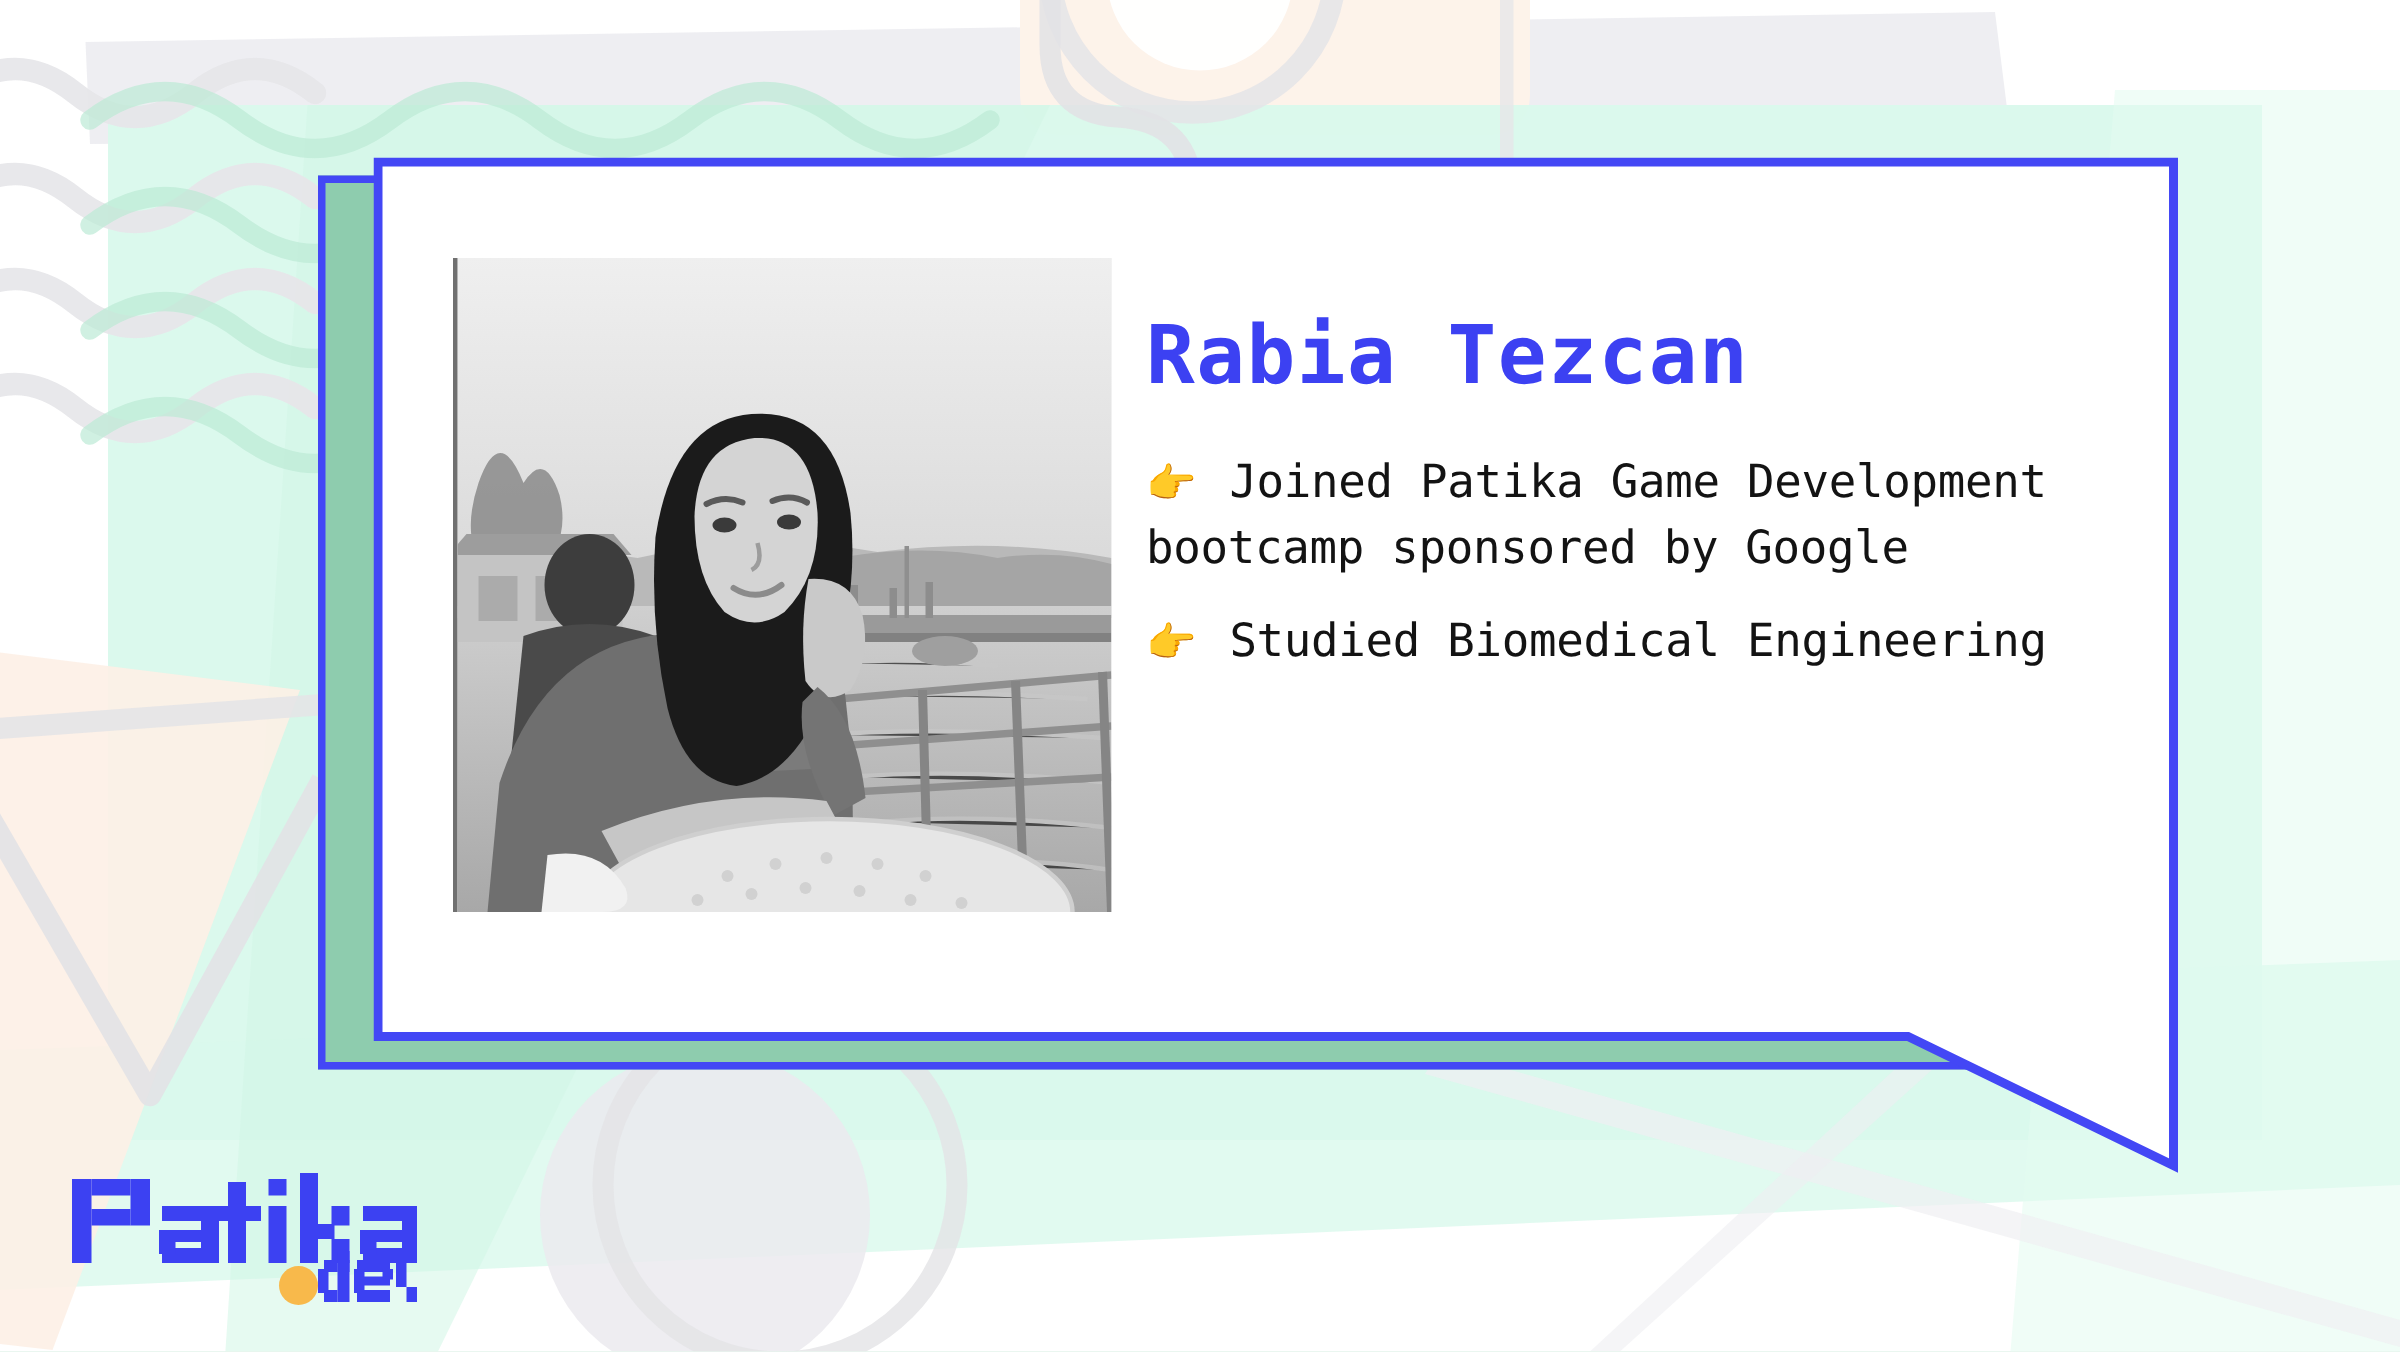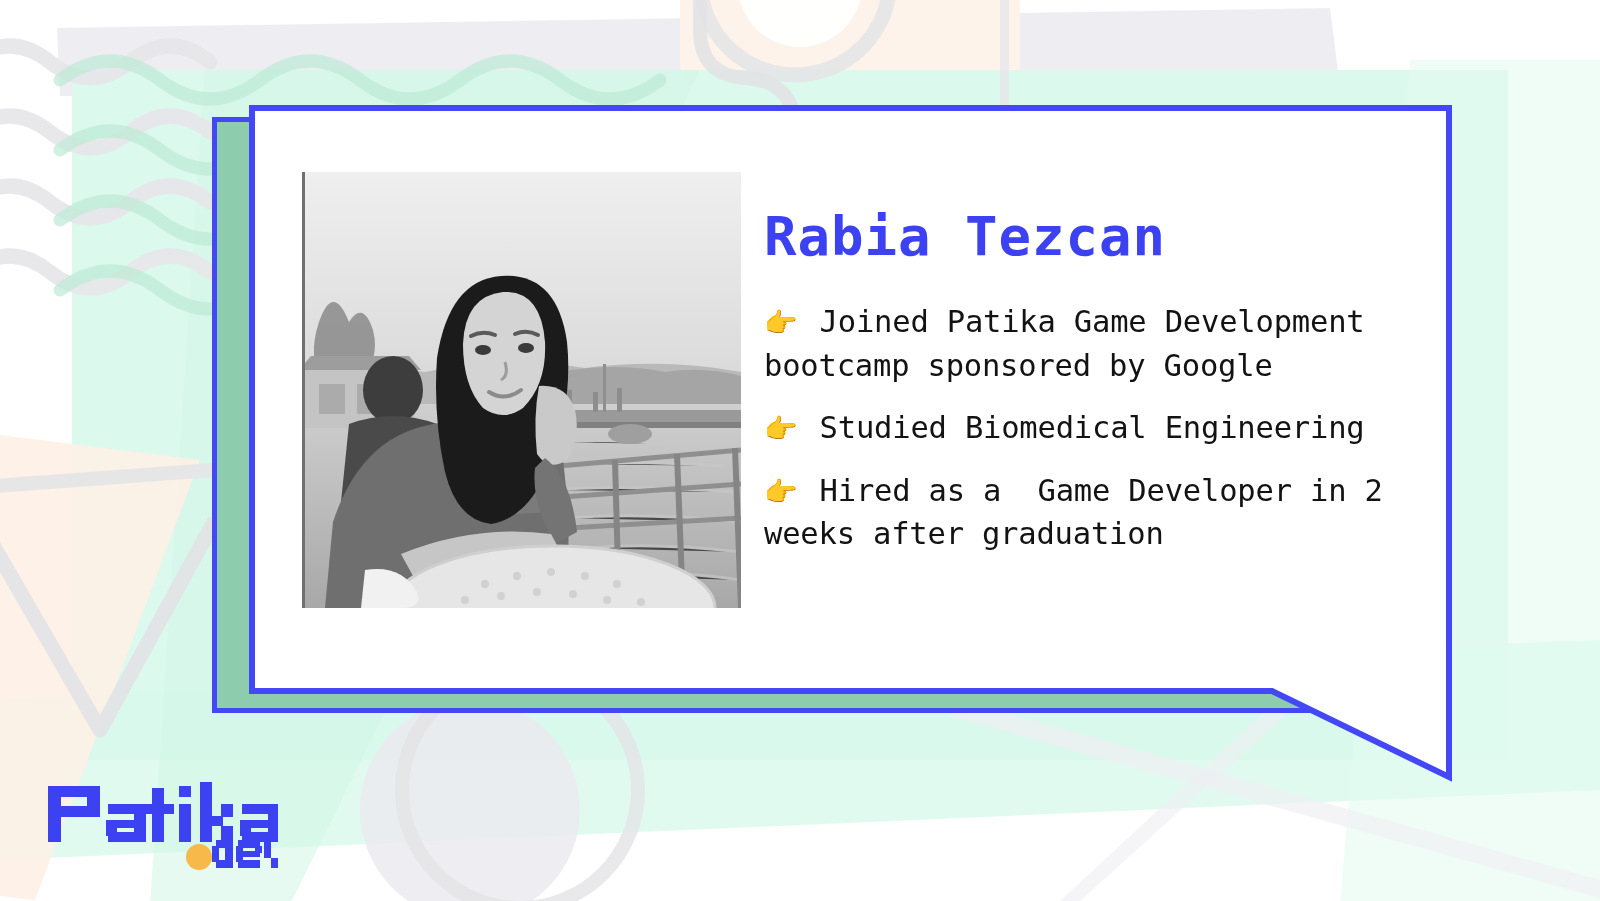--- a/index.html
+++ b/index.html
@@ -288,21 +288,20 @@
       </svg>
     </div>
 
     <div class="bio">
       <div class="bio-name">Rabia Tezcan</div>
 
       <div class="bullet-row"><span class="bullet-icon">👉</span><span> Joined Patika Game Development bootcamp sponsored by Google</span></div>
 
       <div class="bullet-row"><span class="bullet-icon">👉</span><span> Studied Biomedical Engineering</span></div>
 
-      <div class="bullet-row"><span class="bullet-icon">👉</span><span> Hired as a  Game Developer in 2 weeks after graduation</span></div>
     </div>
   </div>
 
   <div class="logo">
     <svg width="230" height="95" viewBox="0 0 230 95" xmlns="http://www.w3.org/2000/svg">
       <g fill="#3C41F2">
 
         <rect x="0" y="8" width="13" height="56"></rect>
         <rect x="13" y="8" width="26" height="11"></rect>
         <rect x="39" y="8" width="13" height="31"></rect>

